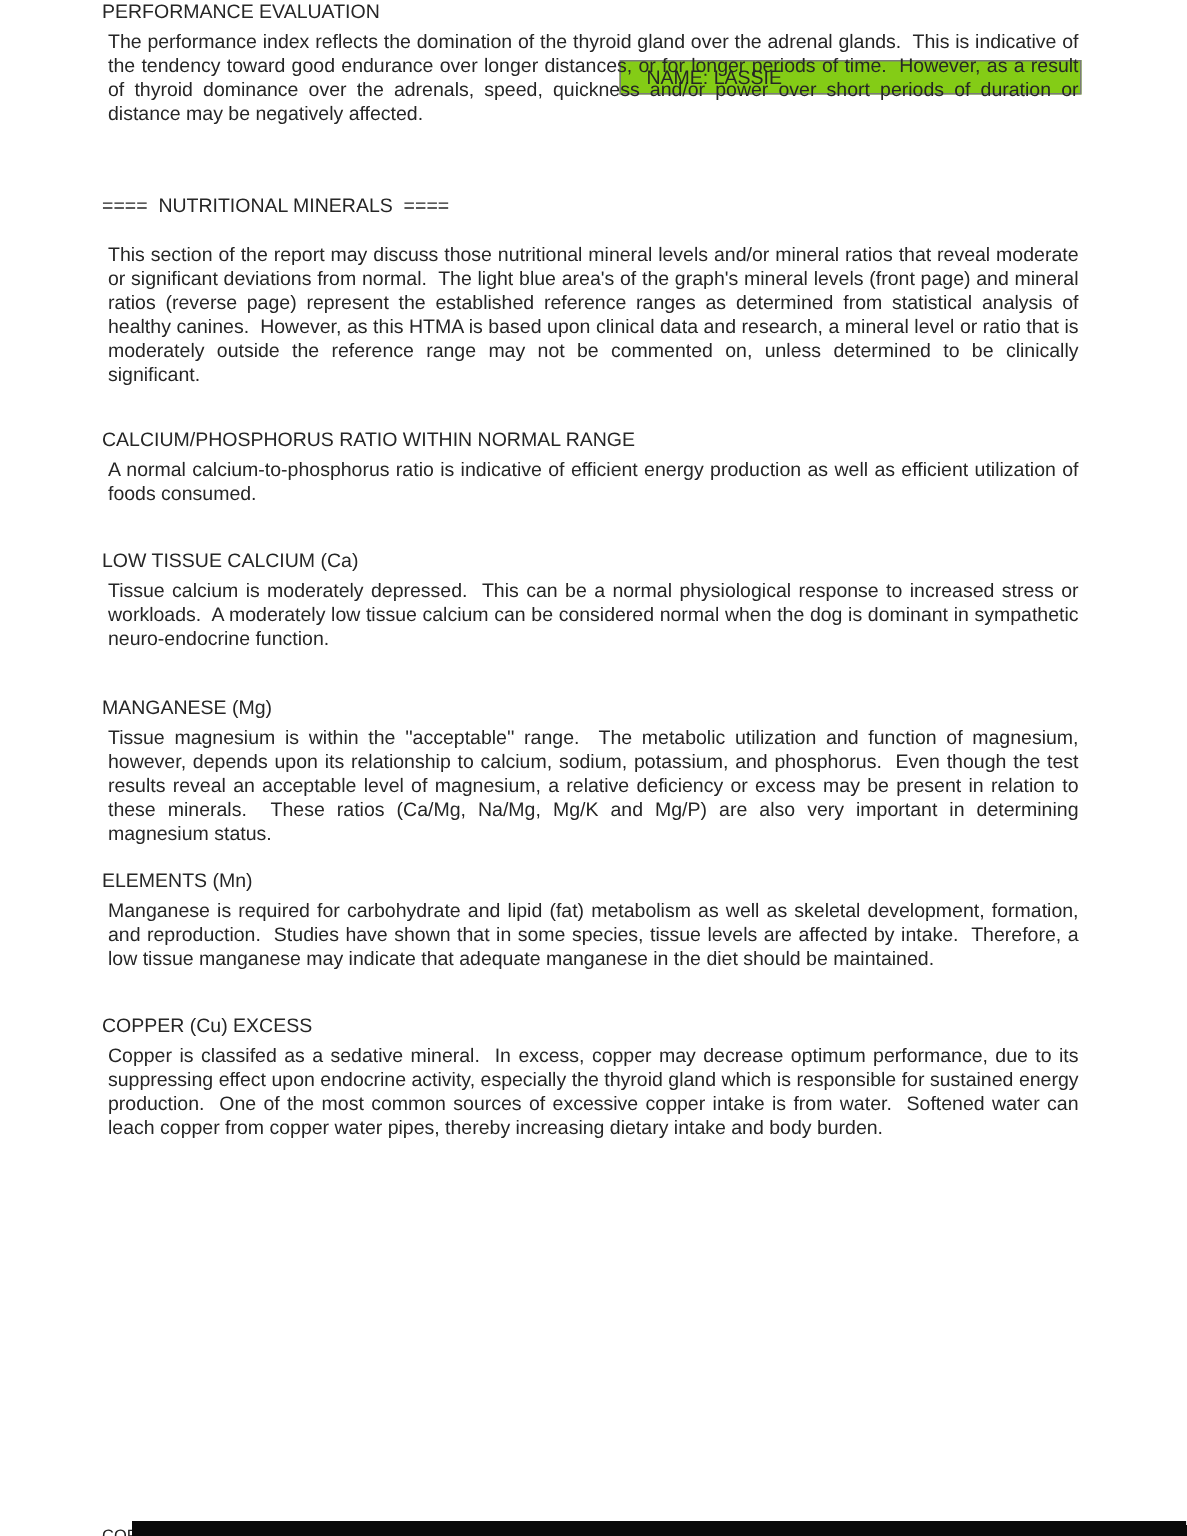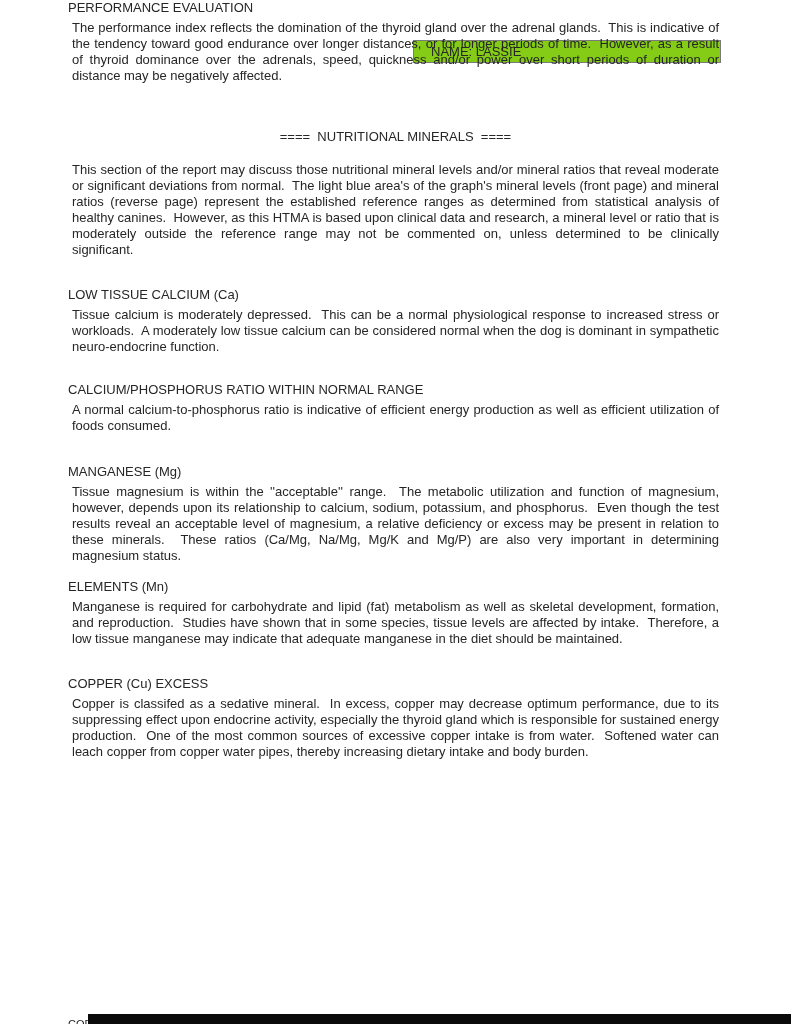--- a/index.html
+++ b/index.html
@@ -42,21 +42,21 @@
     white-space: pre-wrap;
   }
   .section .body-text {
     margin: 4px;
     font-size: 13px;
     line-height: 16px;
     text-align: justify;
   }
   .sec-1 { margin-top: 0; }
   .sec-2 { margin-top: 45px; }
-  .sec-2 .heading { text-align: center; margin-bottom: 17px; }
+  .sec-2 .heading { margin-bottom: 17px; }
   .sec-3 { margin-top: 29px; }
   .sec-4 { margin-top: 27px; }
   .sec-5 { margin-top: 30px; }
   .sec-6 { margin-top: 15px; }
   .sec-7 { margin-top: 29px; }
   .footer {
     position: absolute;
     left: 68px;
     top: 1018px;
     font-size: 11px;
@@ -87,28 +87,28 @@
     <div class="section sec-1">
       <div class="heading">PERFORMANCE EVALUATION</div>
       <p class="body-text">The performance index reflects the domination of the thyroid gland over the adrenal glands.&nbsp; This is indicative of the tendency toward good endurance over longer distances, or for longer periods of time.&nbsp; However, as a result of thyroid dominance over the adrenals, speed, quickness and/or power over short periods of duration or distance may be negatively affected.</p>
     </div>
 
     <div class="section sec-2">
       <div class="heading">====  NUTRITIONAL MINERALS  ====</div>
       <p class="body-text">This section of the report may discuss those nutritional mineral levels and/or mineral ratios that reveal moderate or significant deviations from normal.&nbsp; The light blue area's of the graph's mineral levels (front page) and mineral ratios (reverse page) represent the established reference ranges as determined from statistical analysis of healthy canines.&nbsp; However, as this HTMA is based upon clinical data and research, a mineral level or ratio that is moderately outside the reference range may not be commented on, unless determined to be clinically significant.</p>
     </div>
 
+    <div class="section sec-4">
+      <div class="heading">CALCIUM/PHOSPHORUS RATIO WITHIN NORMAL RANGE</div>
+      <p class="body-text">A normal calcium-to-phosphorus ratio is indicative of efficient energy production as well as efficient utilization of foods consumed.</p>
+    </div>
+
     <div class="section sec-3">
       <div class="heading">LOW TISSUE CALCIUM (Ca)</div>
       <p class="body-text">Tissue calcium is moderately depressed.&nbsp; This can be a normal physiological response to increased stress or workloads.&nbsp; A moderately low tissue calcium can be considered normal when the dog is dominant in sympathetic neuro-endocrine function.</p>
-    </div>
-
-    <div class="section sec-4">
-      <div class="heading">CALCIUM/PHOSPHORUS RATIO WITHIN NORMAL RANGE</div>
-      <p class="body-text">A normal calcium-to-phosphorus ratio is indicative of efficient energy production as well as efficient utilization of foods consumed.</p>
     </div>
 
     <div class="section sec-5">
       <div class="heading">MANGANESE (Mg)</div>
       <p class="body-text">Tissue magnesium is within the ''acceptable'' range.&nbsp; The metabolic utilization and function of magnesium, however, depends upon its relationship to calcium, sodium, potassium, and phosphorus.&nbsp; Even though the test results reveal an acceptable level of magnesium, a relative deficiency or excess may be present in relation to these minerals.&nbsp; These ratios (Ca/Mg, Na/Mg, Mg/K and Mg/P) are also very important in determining magnesium status.</p>
     </div>
 
     <div class="section sec-6">
       <div class="heading">ELEMENTS (Mn)</div>
       <p class="body-text">Manganese is required for carbohydrate and lipid (fat) metabolism as well as skeletal development, formation, and reproduction.&nbsp; Studies have shown that in some species, tissue levels are affected by intake.&nbsp; Therefore, a low tissue manganese may indicate that adequate manganese in the diet should be maintained.</p>

